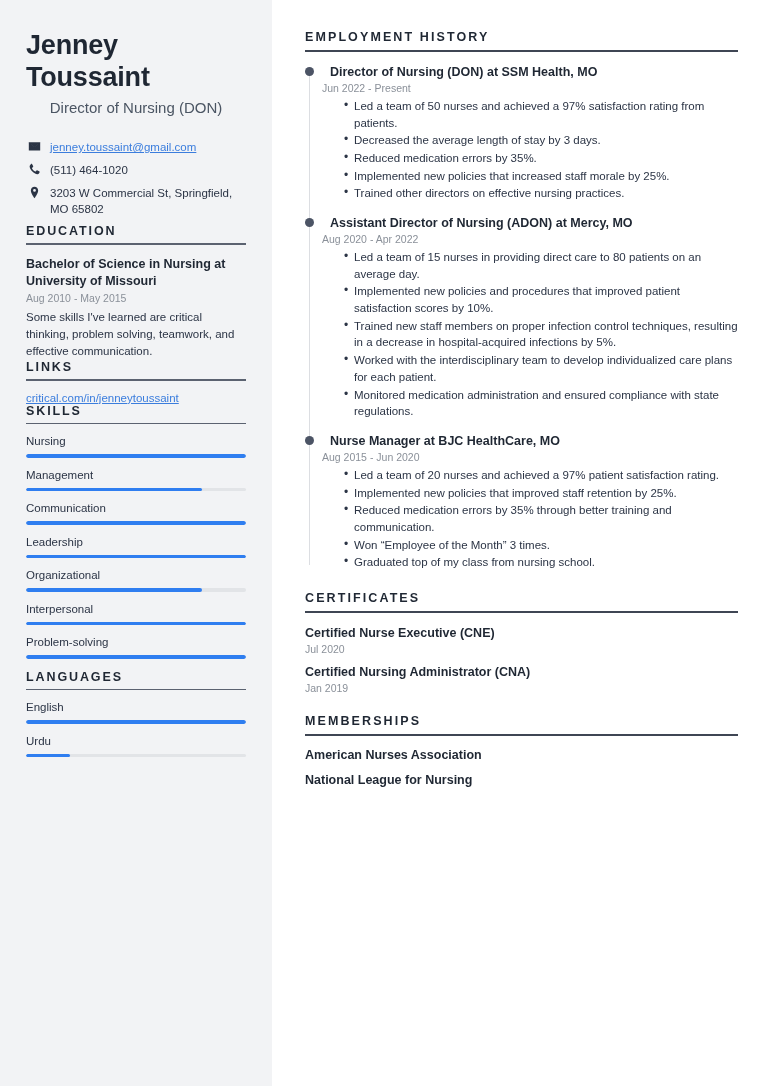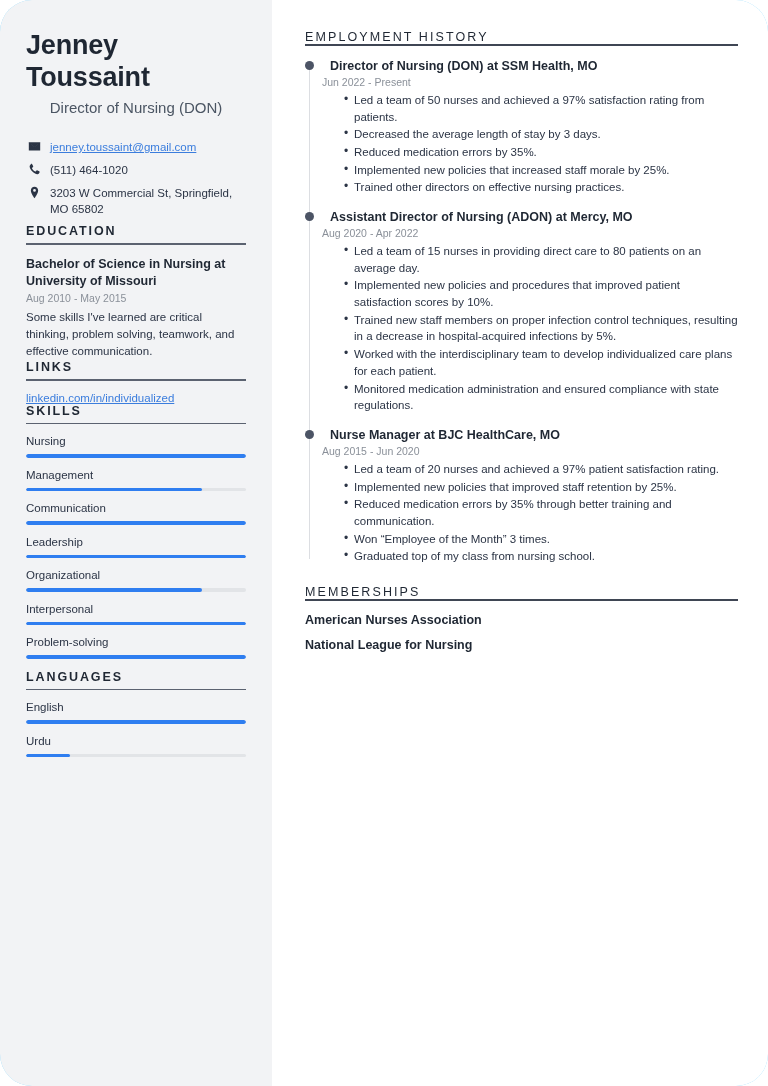--- a/index.html
+++ b/index.html
@@ -10,21 +10,20 @@
     font-family: "Liberation Sans", sans-serif;
     color: #2b3445;
   }
   .page {
     position: relative;
     width: 768px;
     height: 1086px;
     display: flex;
     background: #7dd3fc;
     overflow: hidden;
-    border-radius: 32px;
   }
 
   
   .sidebar {
     width: 272px;
     min-width: 272px;
     background: #f2f3f5;
     padding: 30px 26px 20px 26px;
   }
   .name {
@@ -126,23 +125,24 @@
   }
 
   
   .main {
     flex: 1;
     padding: 30px 30px 20px 33px;
     background: #ffffff;
   }
   .main-head {
     font-size: 12.5px;
-    font-weight: normal;
+    font-weight: bold;
     letter-spacing: 2.1px;
     color: #1f2733;
+    padding-bottom: 6px;
   }
   .main-rule {
     height: 1.6px;
     background: #3f4654;
     margin-bottom: 12px;
   }
   .timeline {
     position: relative;
     padding-left: 17px;
   }
@@ -264,21 +264,21 @@
       <div>
         <div class="edu-title">Bachelor of Science in Nursing at University of Missouri</div>
         <div class="edu-date">Aug 2010 - May 2015</div>
         <div class="edu-desc">Some skills I've learned are critical thinking, problem solving, teamwork, and effective communication.</div>
       </div>
     </div>
 
     <div class="side-section">
       <div class="side-head">LINKS</div>
       <div class="side-rule"></div>
-      <a class="link-item" href="#">linkedin.com/in/individualized</a>
+      <a class="link-item" href="#">critical.com/in/jenneytoussaint</a>
     </div>
 
     <div class="side-section">
       <div class="side-head">SKILLS</div>
       <div class="side-rule"></div>
       <div id="skills-list">
           <div class="skill">
             <div class="skill-label">Nursing</div>
             <div class="bar-track">
               <div class="bar-fill" style="width: 100%; background: rgb(47, 126, 240);"></div>
@@ -379,20 +379,34 @@
               <li>Led a team of 20 nurses and achieved a 97% patient satisfaction rating.</li>
               <li>Implemented new policies that improved staff retention by 25%.</li>
               <li>Reduced medication errors by 35% through better training and communication.</li>
               <li>Won “Employee of the Month” 3 times.</li>
               <li>Graduated top of my class from nursing school.</li>
             </ul>
           </div>
         </div>
     </section>
 
+    <section class="section-block">
+      <div class="main-head">CERTIFICATES</div>
+      <div class="main-rule"></div>
+      <div id="certificates-list">
+          <div class="cert-item">
+            <div class="cert-name">Certified Nurse Executive (CNE)</div>
+            <div class="cert-date">Jul 2020</div>
+          </div>
+          <div class="cert-item">
+            <div class="cert-name">Certified Nursing Administrator (CNA)</div>
+            <div class="cert-date">Jan 2019</div>
+          </div>
+        </div>
+    </section>
 
     <section class="section-block">
       <div class="main-head">MEMBERSHIPS</div>
       <div class="main-rule"></div>
       <div id="memberships-list">
           <div class="member-item">American Nurses Association</div>
           <div class="member-item">National League for Nursing</div>
         </div>
     </section>
 

